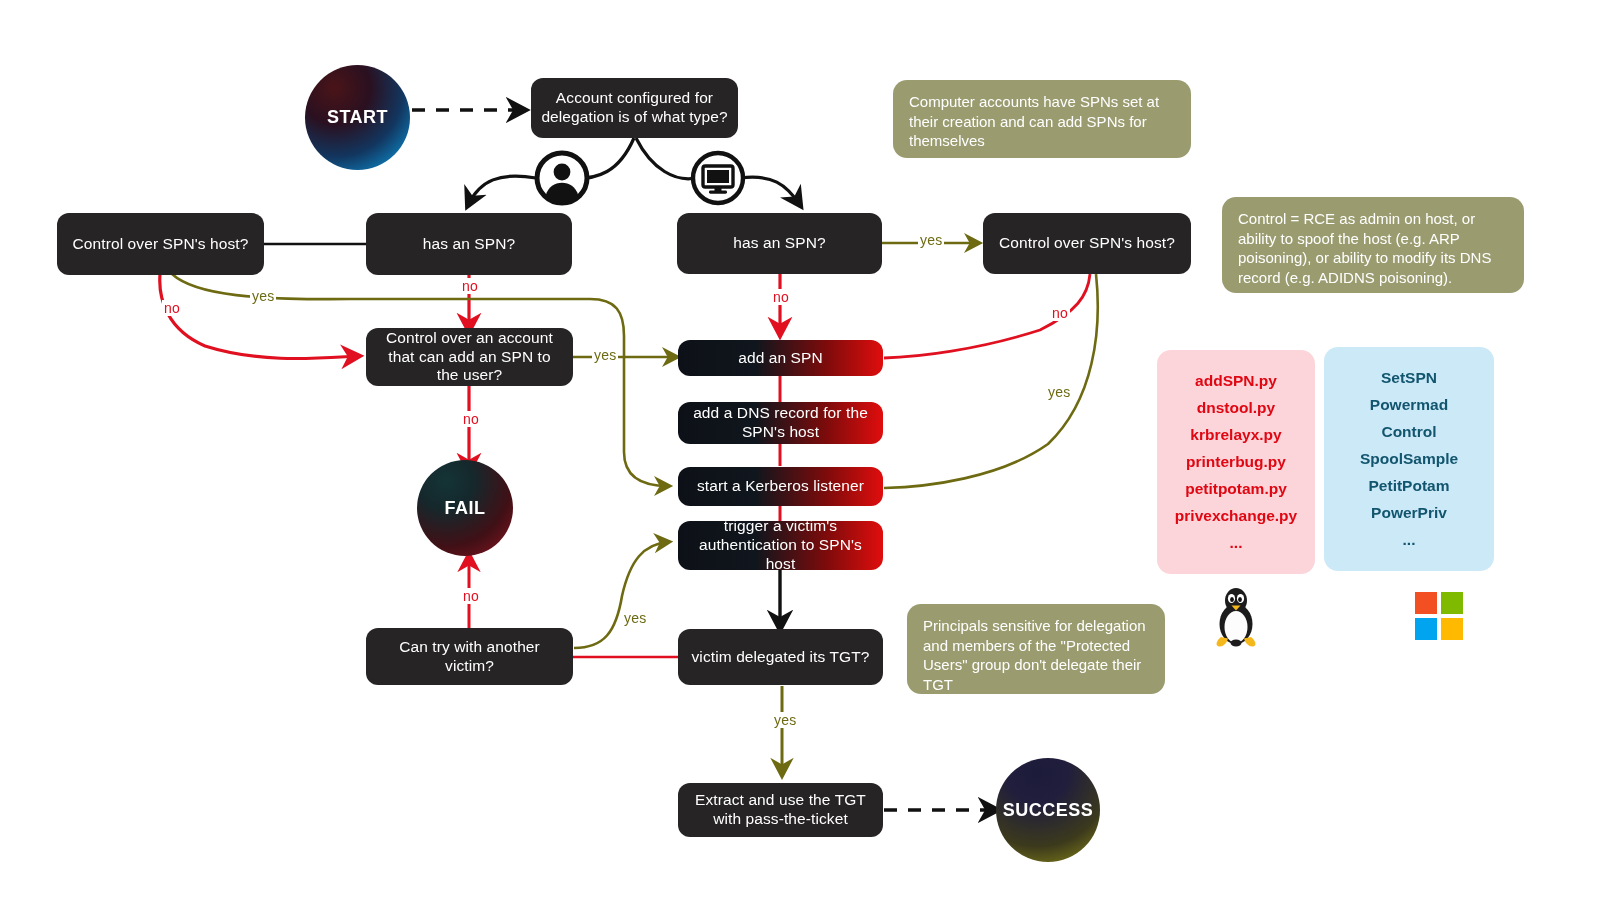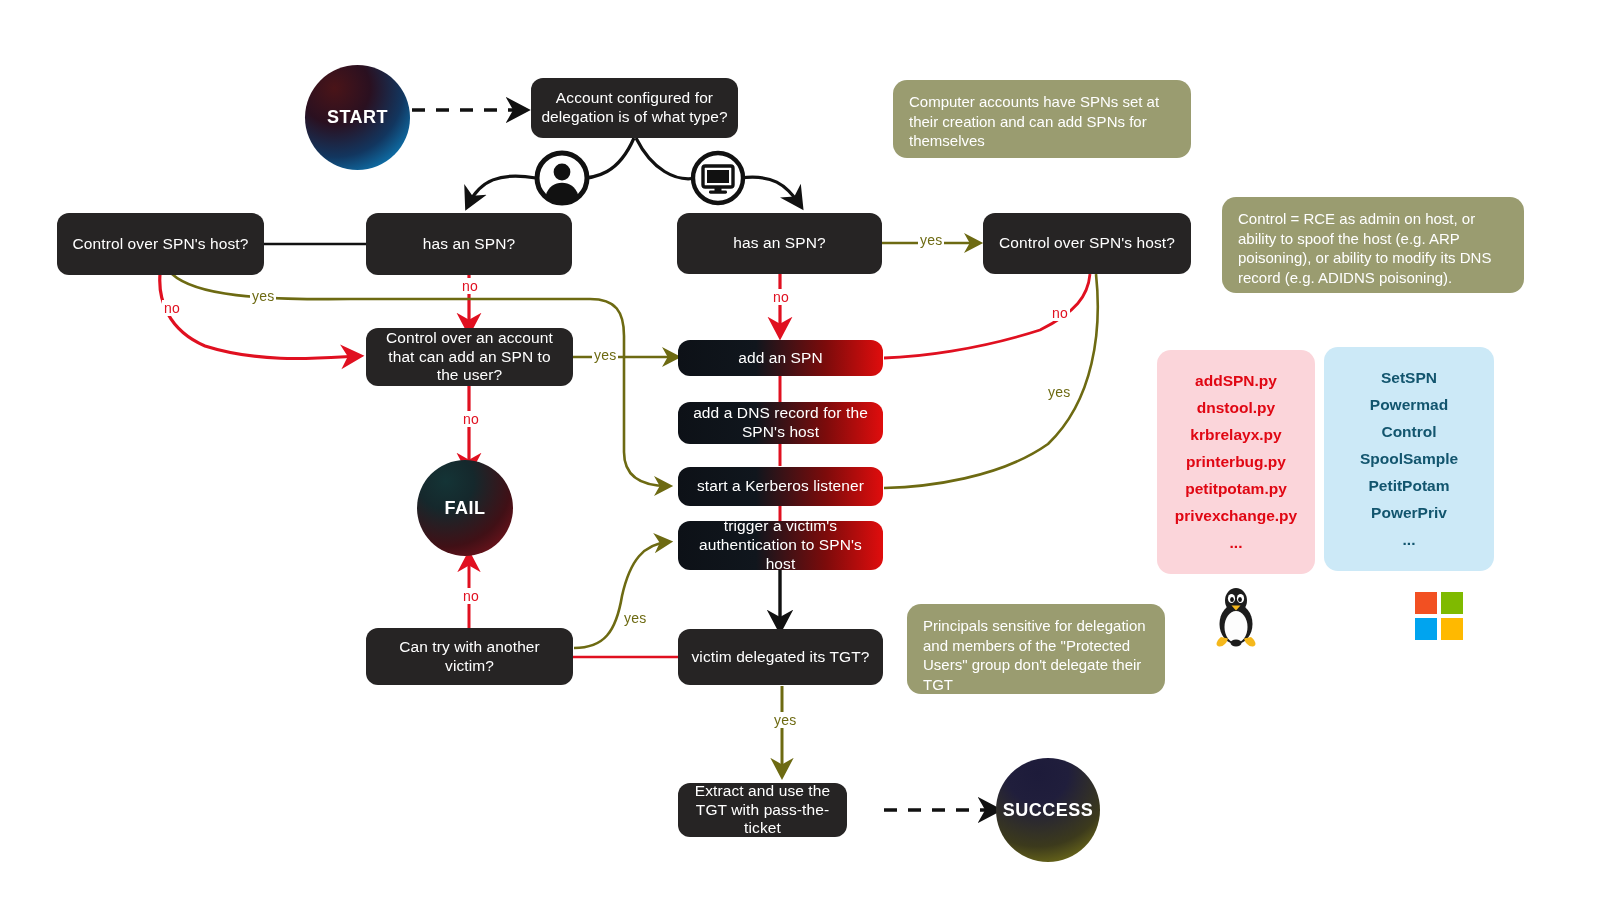--- a/index.html
+++ b/index.html
@@ -207,21 +207,21 @@
   </div>
 
   <div class="node" style="left:678px;top:629px;width:205px;height:56px;">
     <span>victim delegated its TGT?</span>
   </div>
 
   <div class="node" style="left:366px;top:628px;width:207px;height:57px;">
     <span>Can try with another victim?</span>
   </div>
 
-  <div class="node" style="left:678px;top:783px;width:169px;height:54px;">
+  <div class="node" style="left:678px;top:783px;width:205px;height:54px;">
     <span>Extract and use the TGT with pass-the-ticket</span>
   </div>
 
   <div class="icon-wrap" style="left:534px;top:150px;width:56px;height:56px;">
     <svg viewBox="0 0 56 56" width="56" height="56" xmlns="http://www.w3.org/2000/svg">
       <circle cx="28" cy="28" r="25" fill="#ffffff" stroke="#111111" stroke-width="5"></circle>
       <circle cx="28" cy="22" r="8.4" fill="#111111"></circle>
       <path d="M11.6,45.5 C14.5,36.6 20.6,32.8 28,32.8 C35.4,32.8 41.5,36.6 44.4,45.5
                C40,50 34.4,52.6 28,52.6 C21.6,52.6 16,50 11.6,45.5 Z" fill="#111111"></path>
     </svg>

